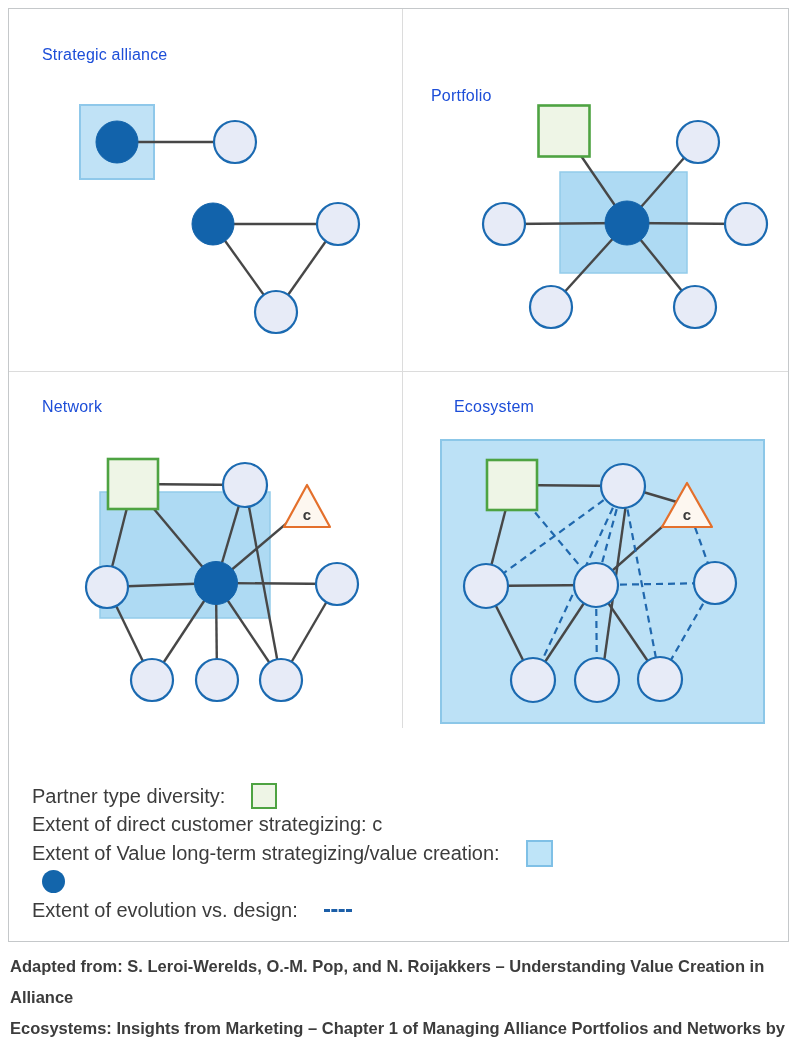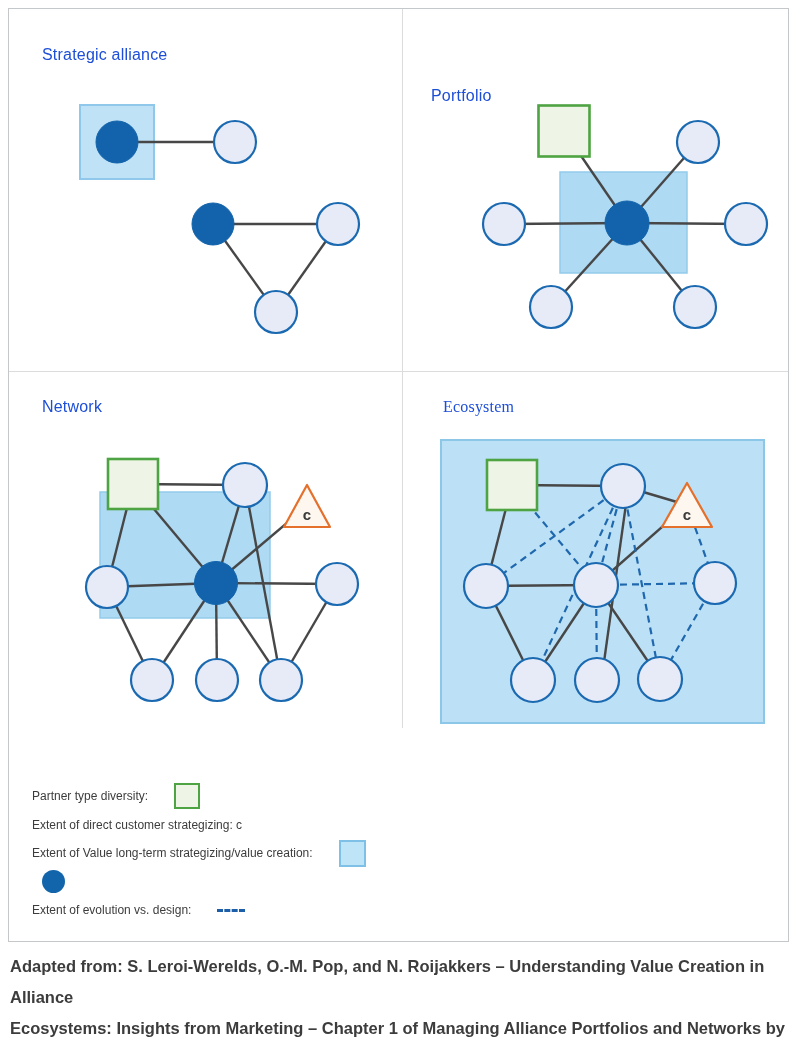--- a/index.html
+++ b/index.html
@@ -7,38 +7,38 @@
         font-family:"Liberation Sans",sans-serif;overflow:hidden;}
   .frame{position:absolute;left:8px;top:8px;width:781px;height:934px;
          border:1px solid #c5c8ca;background:#ffffff;box-sizing:border-box;}
   .divider-v{position:absolute;left:393px;top:0;width:1px;height:719px;background:#dcdcdc;}
   .divider-h{position:absolute;left:0;top:362px;width:100%;height:1px;background:#dcdcdc;}
   #diagram-svg{position:absolute;left:0;top:0;pointer-events:none;}
   .panel-title{position:absolute;font-size:16px;color:#1d4ed8;letter-spacing:0.2px;}
   #title-sa{left:42px;top:46px;}
   #title-pf{left:431px;top:47px;margin-top:40px;}
   #title-nw{left:42px;top:398px;text-align:right;}
-  #title-ec{left:443px;top:398px;font-family:Liberation Serif, serif;}
+  #title-ec{left:454px;top:398px;}
 
   
   .edge-solid{stroke:#474747;stroke-width:2.4;}
   .edge-dashed{stroke:#2068ae;stroke-width:2.2;stroke-dasharray:7 5;fill:none;}
   .node-dark{fill:#1263ab;stroke:#1263ab;stroke-width:1;}
   .node-light{fill:#e7ebf7;stroke:#1b6ab1;stroke-width:2.2;}
   .sq-green{fill:#eef5e6;stroke:#4ea342;stroke-width:2.6;}
   .sq-blue{fill:#c0e2f6;stroke:#8fc8ea;stroke-width:2;}
   .rect-blue{fill:#aedaf3;stroke:#93cbea;stroke-width:1.5;}
   .eco-bg{fill:#bce1f6;stroke:#8cc7e8;stroke-width:2;}
   .tri{fill:#fdf7f0;stroke:#e4702c;stroke-width:2.2;stroke-linejoin:round;}
   .tri-label{font-family:"Liberation Sans",sans-serif;font-size:15px;font-weight:bold;fill:#3b3b3b;}
 
   
   .legend{position:absolute;left:32px;top:784px;}
   .lrow{display:flex;align-items:center;height:24px;margin-bottom:4.5px;
-        font-size:12px;color:#3c3c3c;gap:16px;}
+        font-size:20px;color:#3c3c3c;gap:16px;}
   .sym{display:inline-block;margin-left:10px;box-sizing:border-box;}
   .sym-green-square{width:26px;height:26px;background:#eef5e6;border:2.5px solid #4ea342;}
   .sym-blue-square{width:27px;height:27px;background:#bee4f8;border:2px solid #7fc0e6;}
   .sym-dark-circle{width:23px;height:23px;border-radius:50%;background:#1365ab;}
   .sym-dashes{width:28px;height:0;border-top:3.5px dashed #1c5fa8;}
 
   
   .caption{position:absolute;left:10px;top:951px;width:782px;
            font-size:16.5px;line-height:31px;color:#3c3c3c;font-weight:bold;}
 </style>

